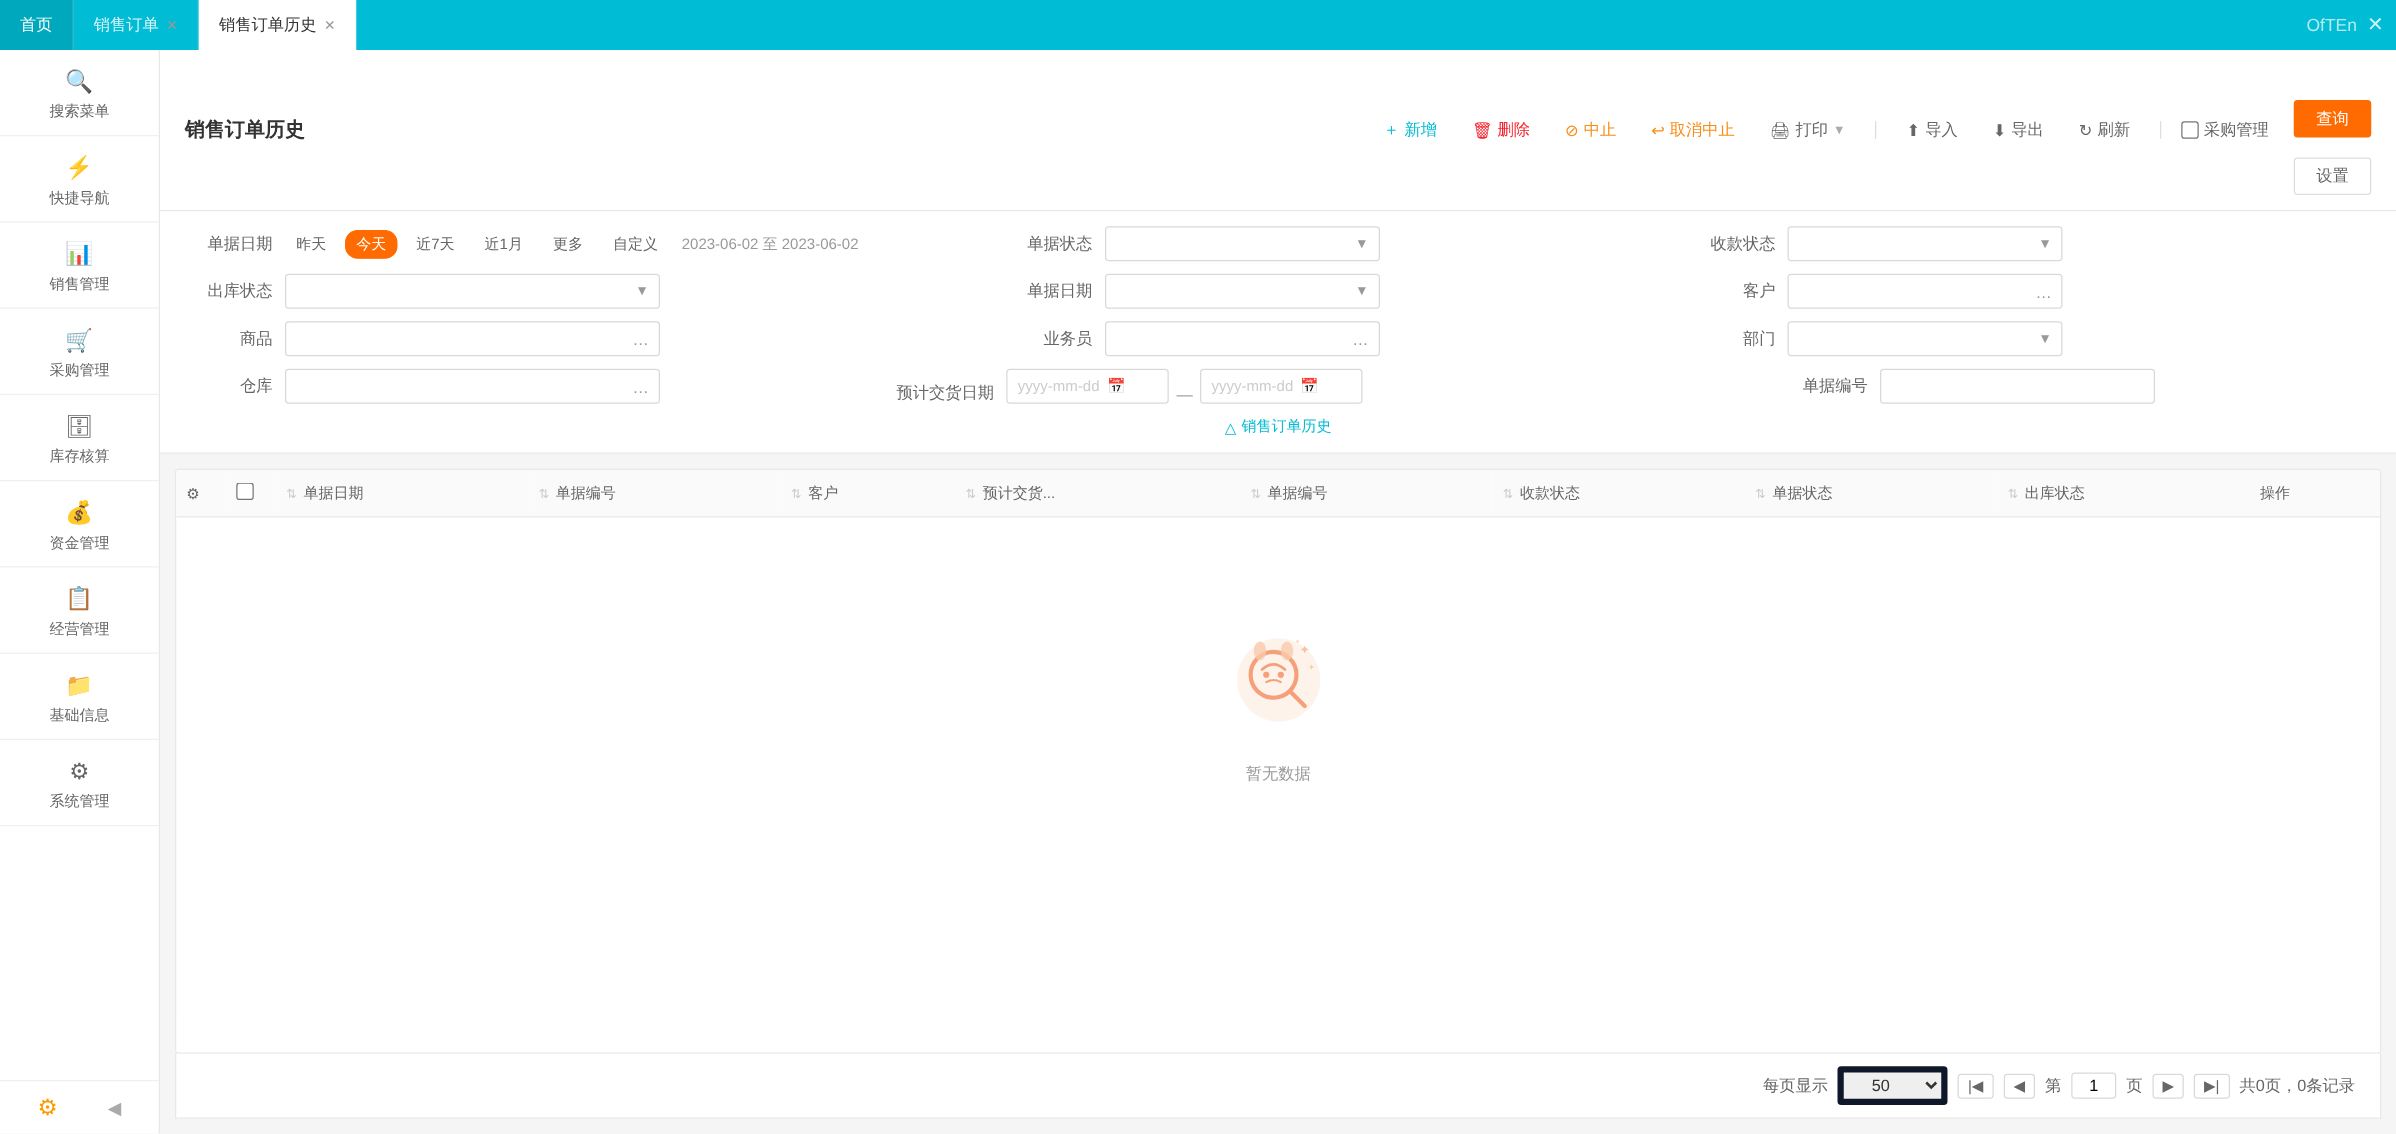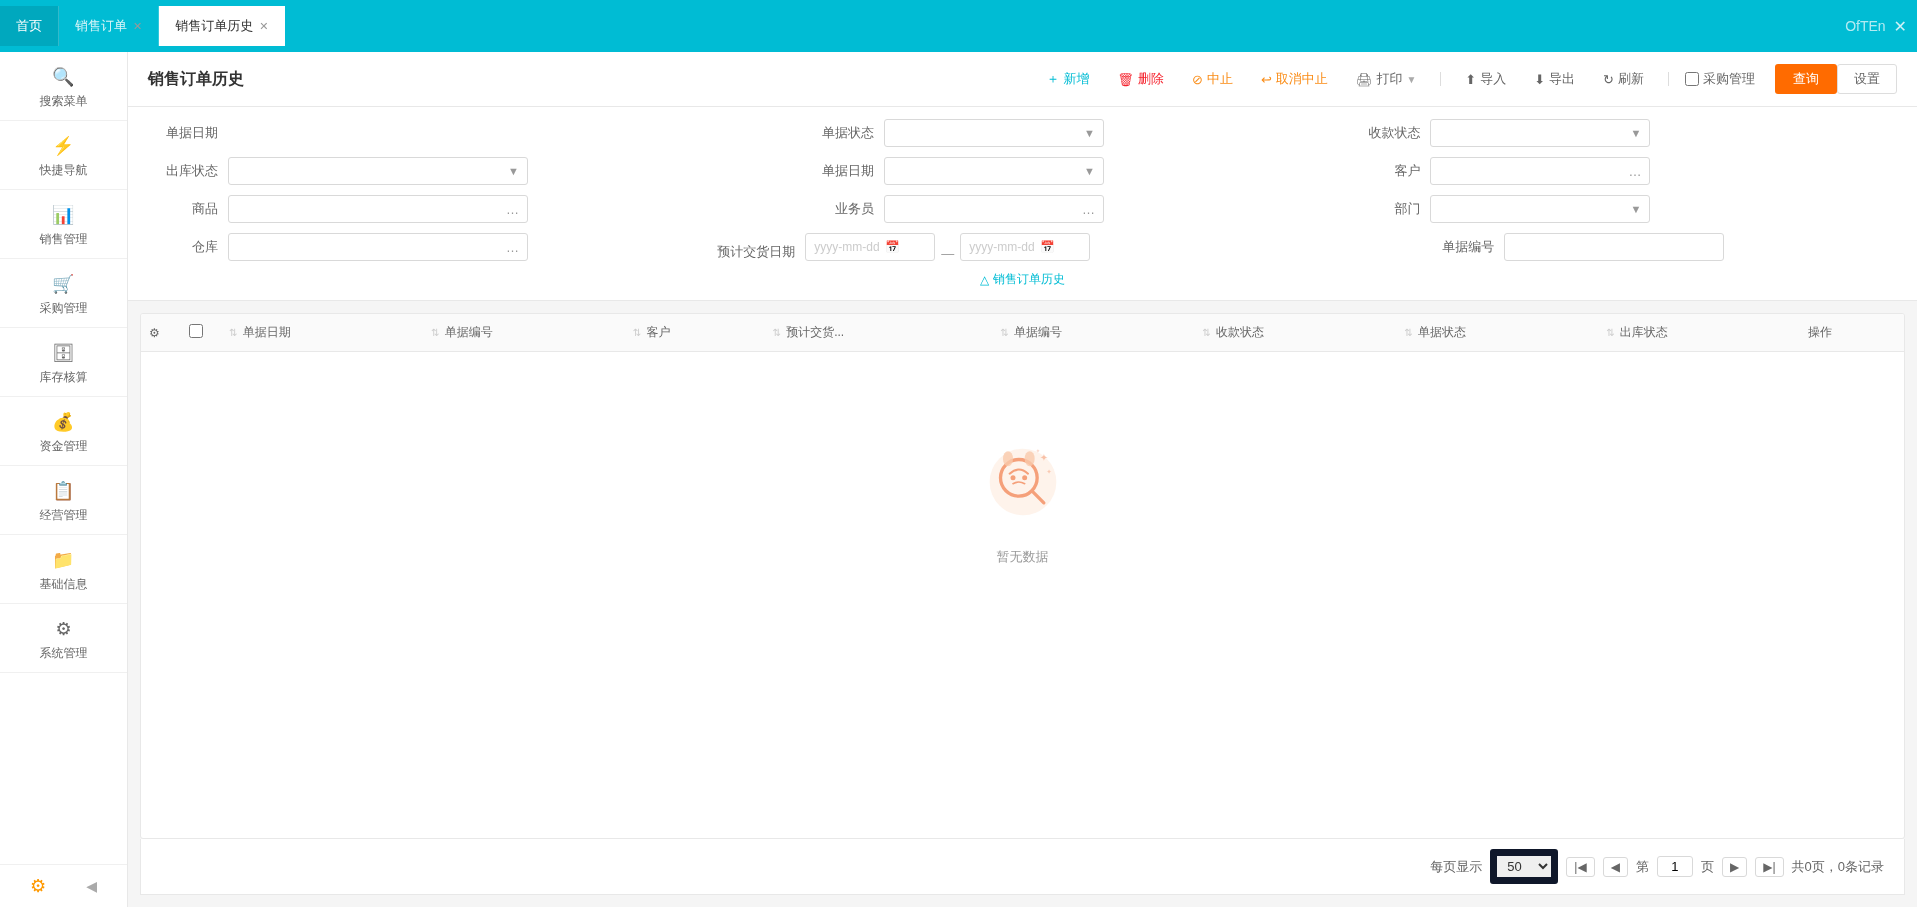--- a/index.html
+++ b/index.html
@@ -1,21 +1,21 @@
 <!DOCTYPE html>
 <html><head>
   <meta charset="utf-8">
   <style>
     * { margin: 0; padding: 0; box-sizing: border-box; }
     body { font-family: 'Microsoft YaHei', Arial, sans-serif; font-size: 13px; background: #f5f5f5; color: #333; display: flex; flex-direction: column; height: 907px; overflow: hidden; }
 
     
     .top-bar {
       background: #00bcd4;
-      height: 52px;
+      height: 40px;
       display: flex;
       align-items: center;
       padding: 0 0 0 0;
       flex-shrink: 0;
       position: relative;
     }
     .tab-item {
       height: 40px;
       display: flex;
       align-items: center;
@@ -328,23 +328,23 @@
       border-top: 1px solid #e8e8e8;
       flex-shrink: 0;
       gap: 8px;
       font-size: 13px;
       color: #666;
       margin: 0 12px 12px 12px;
       border: 1px solid #e8e8e8;
       border-top: none;
     }
     .page-size-select {
-      border: 7px solid #0f172a;
-      border-radius: 3px;
-      padding: 2px 6px;
+      border: 5px solid #0f172a;
+      border-radius: 3px;
+      padding: 2px 18px;
       font-size: 13px;
       color: #333;
     }
     .page-nav-btn {
       border: 1px solid #d9d9d9;
       background: #fff;
       padding: 2px 7px;
       cursor: pointer;
       border-radius: 3px;
       color: #666;
@@ -476,33 +476,42 @@
           </div>
           <div class="toolbar-btn refresh-btn">
             <span>↻</span>
             <span>刷新</span>
           </div>
           <div class="divider-v"></div>
           <div class="display-detail-btn">
             <input type="checkbox" class="checkbox-input" style="">
             <span>采购管理</span>
           </div>
-          <div style="display:flex;gap:0;margin-left:8px;">
+          <div style="display:flex;flex-direction:column;gap:16px;margin-left:8px;margin-top:28px;">
             <button class="query-btn">查询</button>
             <button class="settings-btn">设置</button>
           </div>
         </div>
       </div>
     </div>
 
     <div class="filter-area">
 
       <div class="filter-row">
         <div class="filter-col" style="flex:1.2">
           <span class="filter-label">单据日期</span>
+          <div class="filter-value">
+            <span class="date-quick-btn">昨天</span>
+            <span class="date-quick-btn active">今天</span>
+            <span class="date-quick-btn">近7天</span>
+            <span class="date-quick-btn">近1月</span>
+            <span class="date-quick-btn">更多</span>
+            <span class="date-quick-btn">自定义</span>
+            <span class="date-range">2023-06-02 至 2023-06-02</span>
+          </div>
         </div>
         <div class="filter-col" style="flex:1">
           <span class="filter-label">单据状态</span>
           <div class="filter-select" style="flex:1;max-width:220px;">
             <span></span>
             <span class="chevron">▼</span>
           </div>
         </div>
         <div class="filter-col" style="flex:1">
           <span class="filter-label">收款状态</span>

